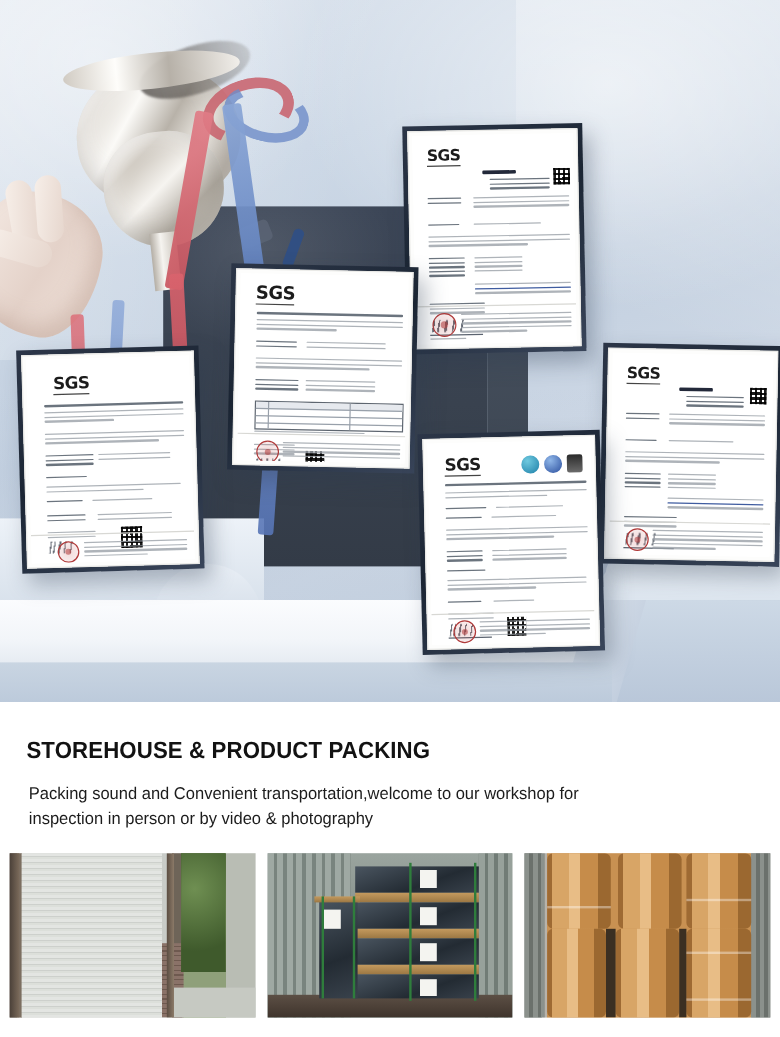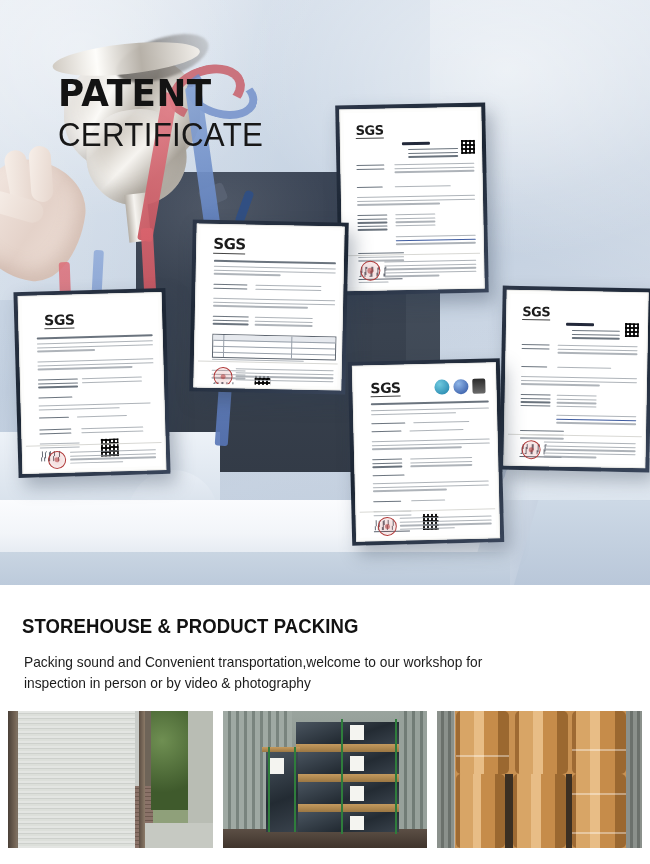--- a/index.html
+++ b/index.html
@@ -241,24 +241,20 @@
 
     <div class="ribbon rb-loop"></div>
     <div class="ribbon rb-loop2"></div>
     <div class="ribbon rb-red1"></div>
     <div class="ribbon rb-blue1"></div>
     <div class="ribbon rb-red2"></div>
     <div class="ribbon rb-blue2"></div>
     <div class="ribbon rb-red3"></div>
     <div class="ribbon rb-blue3"></div>
 
-    <div class="hero-title">
-      <span class="t-patent">PATENT</span>
-      <span class="t-cert">CERTIFICATE</span>
-    </div>
 
     <div class="frame" id="cert-top">
       <div class="mat">
         <div class="doc">
           <div class="sgs" style="position:absolute;left:12px;top:11px;font-size:13px;">
             <span class="sgs-u">SGS</span>
           </div>
           <div class="ttl" style="position:absolute;left:58px;top:30px;width:28px;"></div>
           <div class="lines" style="left:64px;top:37px;width:50px;">
             <div class="ln d"></div>

